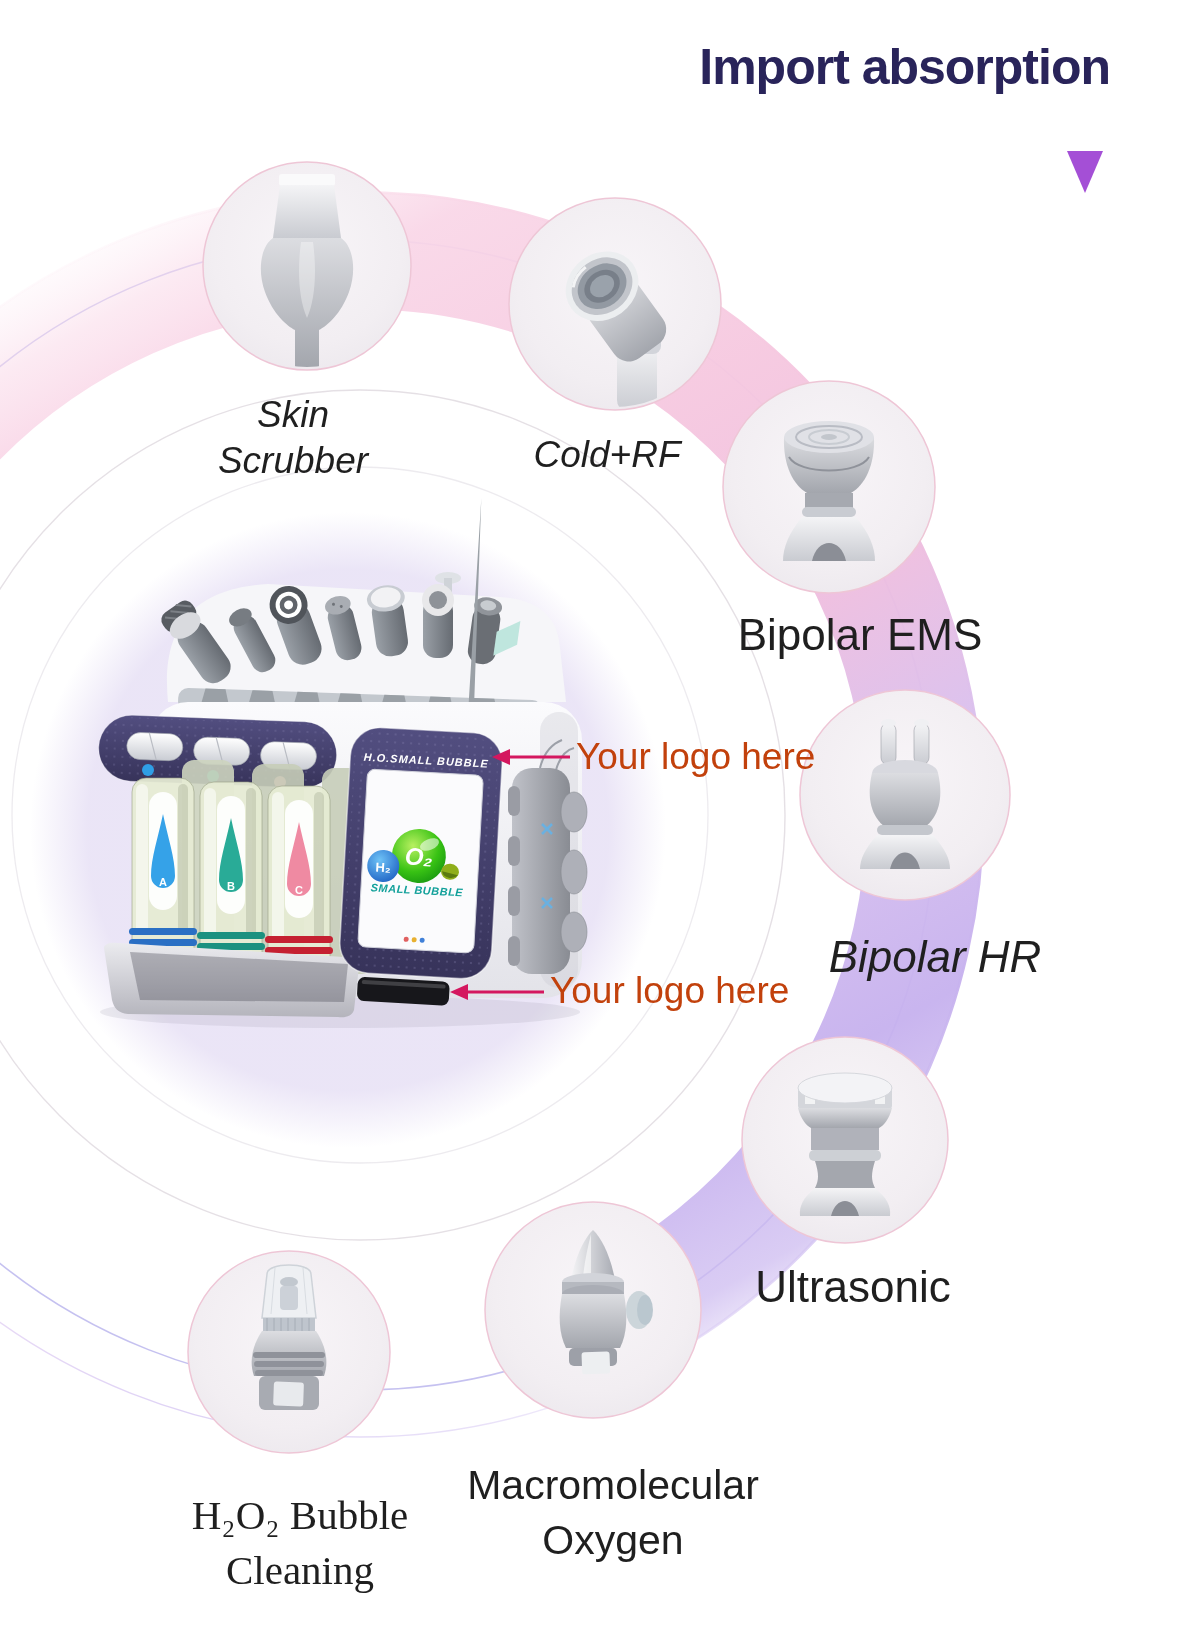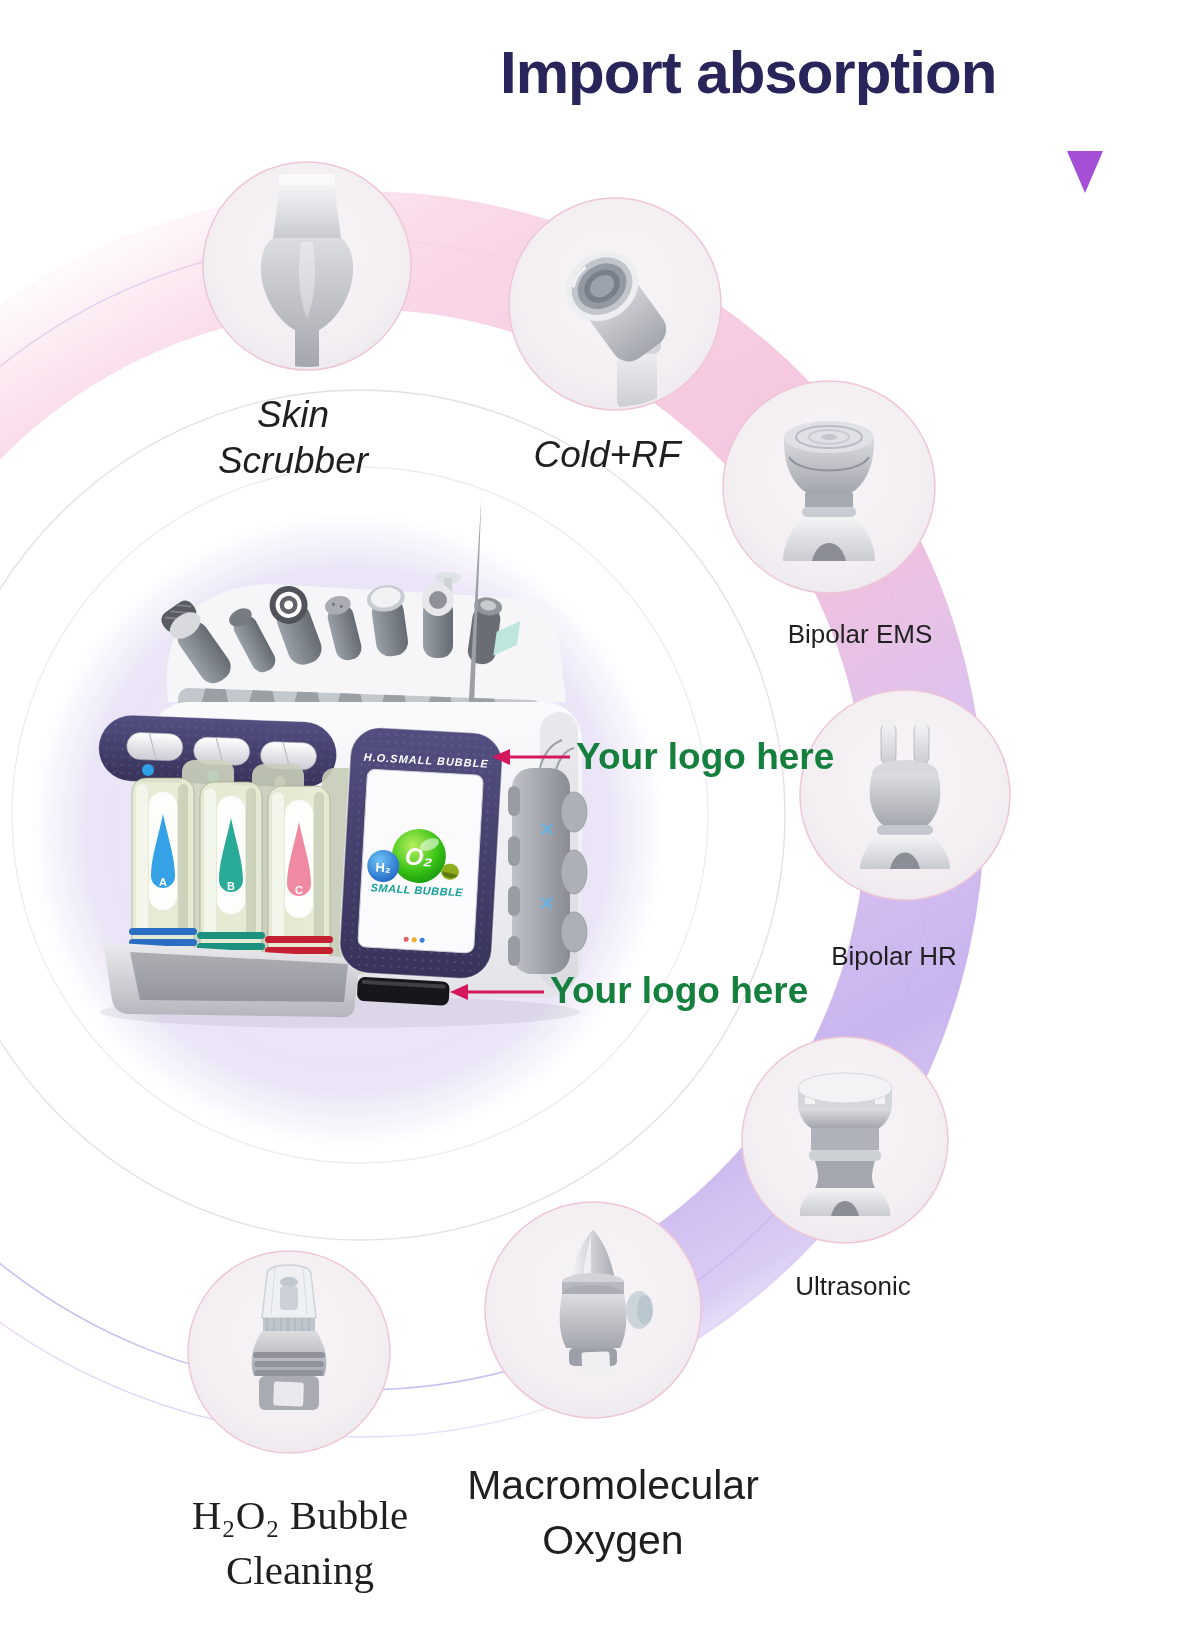--- a/index.html
+++ b/index.html
@@ -1,34 +1,34 @@
 <!DOCTYPE html>
 <html><head>
 <meta charset="utf-8">
 <style>
   html,body{margin:0;padding:0;background:#fff;}
   .canvas{position:relative;width:1200px;height:1634px;background:#ffffff;overflow:hidden;
           font-family:"Liberation Sans","DejaVu Sans",sans-serif;}
   .bg-svg{position:absolute;left:0;top:0;}
-  .page-title{position:absolute;left:500px;top:40px;width:610px;
-              font-size:60px;font-weight:700;letter-spacing:-1px;color:#29245a;line-height:1.1;}
+  .page-title{position:absolute;left:500px;top:40px;width:610px;text-align:right;
+              font-size:50px;font-weight:700;letter-spacing:-1px;color:#29245a;line-height:1.1;}
   .pointer-tri{position:absolute;left:1066px;top:150px;width:38px;height:44px;}
   .att-label{position:absolute;text-align:center;color:#1f1f1f;font-weight:400;}
   .att-label .line{display:block;}
-  .fs36{font-size:26px;line-height:45px;}
+  .fs36{font-size:44px;line-height:45px;}
   .fs37{font-size:37px;line-height:46px;font-style:italic;}
   .fs41{font-size:41px;line-height:55px;}
   .lbl-skin{left:143px;top:392px;width:300px;}
   .lbl-hot{left:457px;top:432px;width:300px;}
   .lbl-ems{left:710px;top:612px;width:300px;}
-  .lbl-hr{left:744px;top:934px;width:300px;}
+  .lbl-hr{left:785px;top:934px;width:300px;font-style:italic;}
   .lbl-ultra{left:703px;top:1264px;width:300px;}
   .lbl-macro{left:428px;top:1458px;width:370px;}
   .lbl-h2o2{left:115px;top:1488px;width:370px;font-family:Liberation Serif, serif;}
-  .callout{position:absolute;font-size:37px;font-weight:700;color:#15803d;line-height:44px;white-space:nowrap;}
+  .callout{position:absolute;font-size:37px;font-weight:400;color:#c2410c;line-height:44px;white-space:nowrap;}
   .callout-top{left:576px;top:735px;}
   .callout-bottom{left:550px;top:969px;}
 </style>
 </head>
 <body>
 
 <div class="canvas">
 
 <svg class="bg-svg" width="1200" height="1634" viewBox="0 0 1200 1634">
   <defs>

